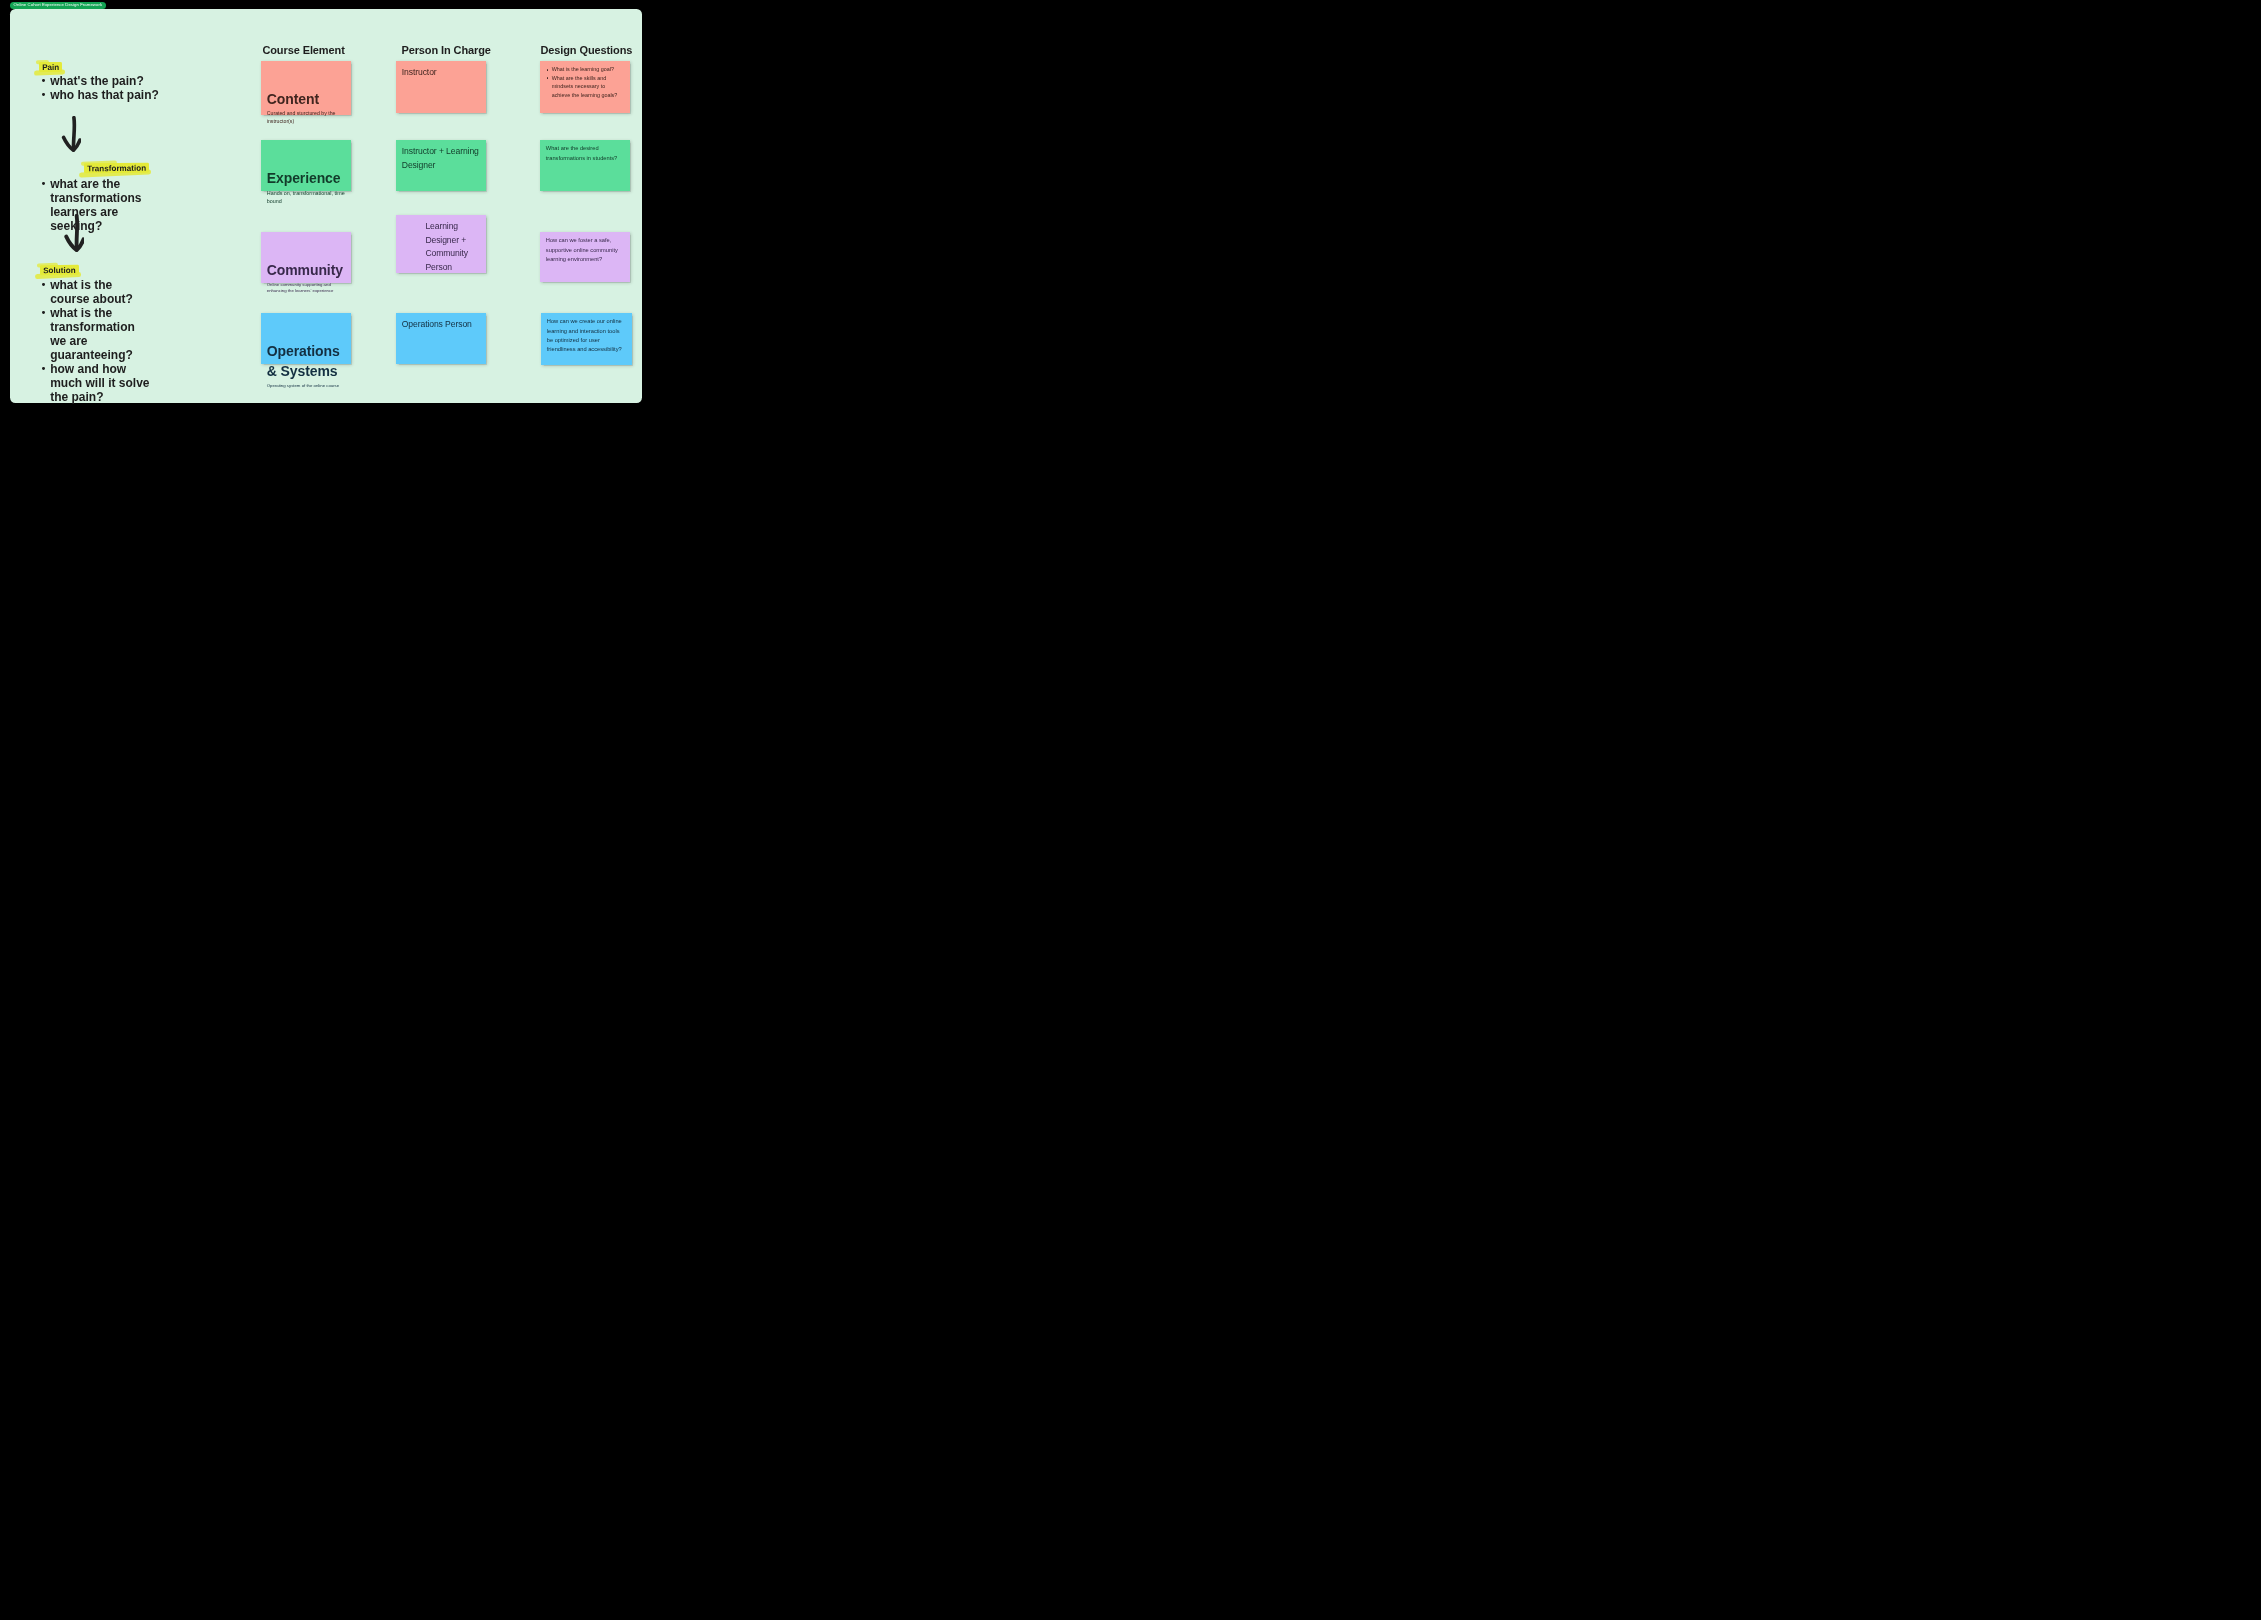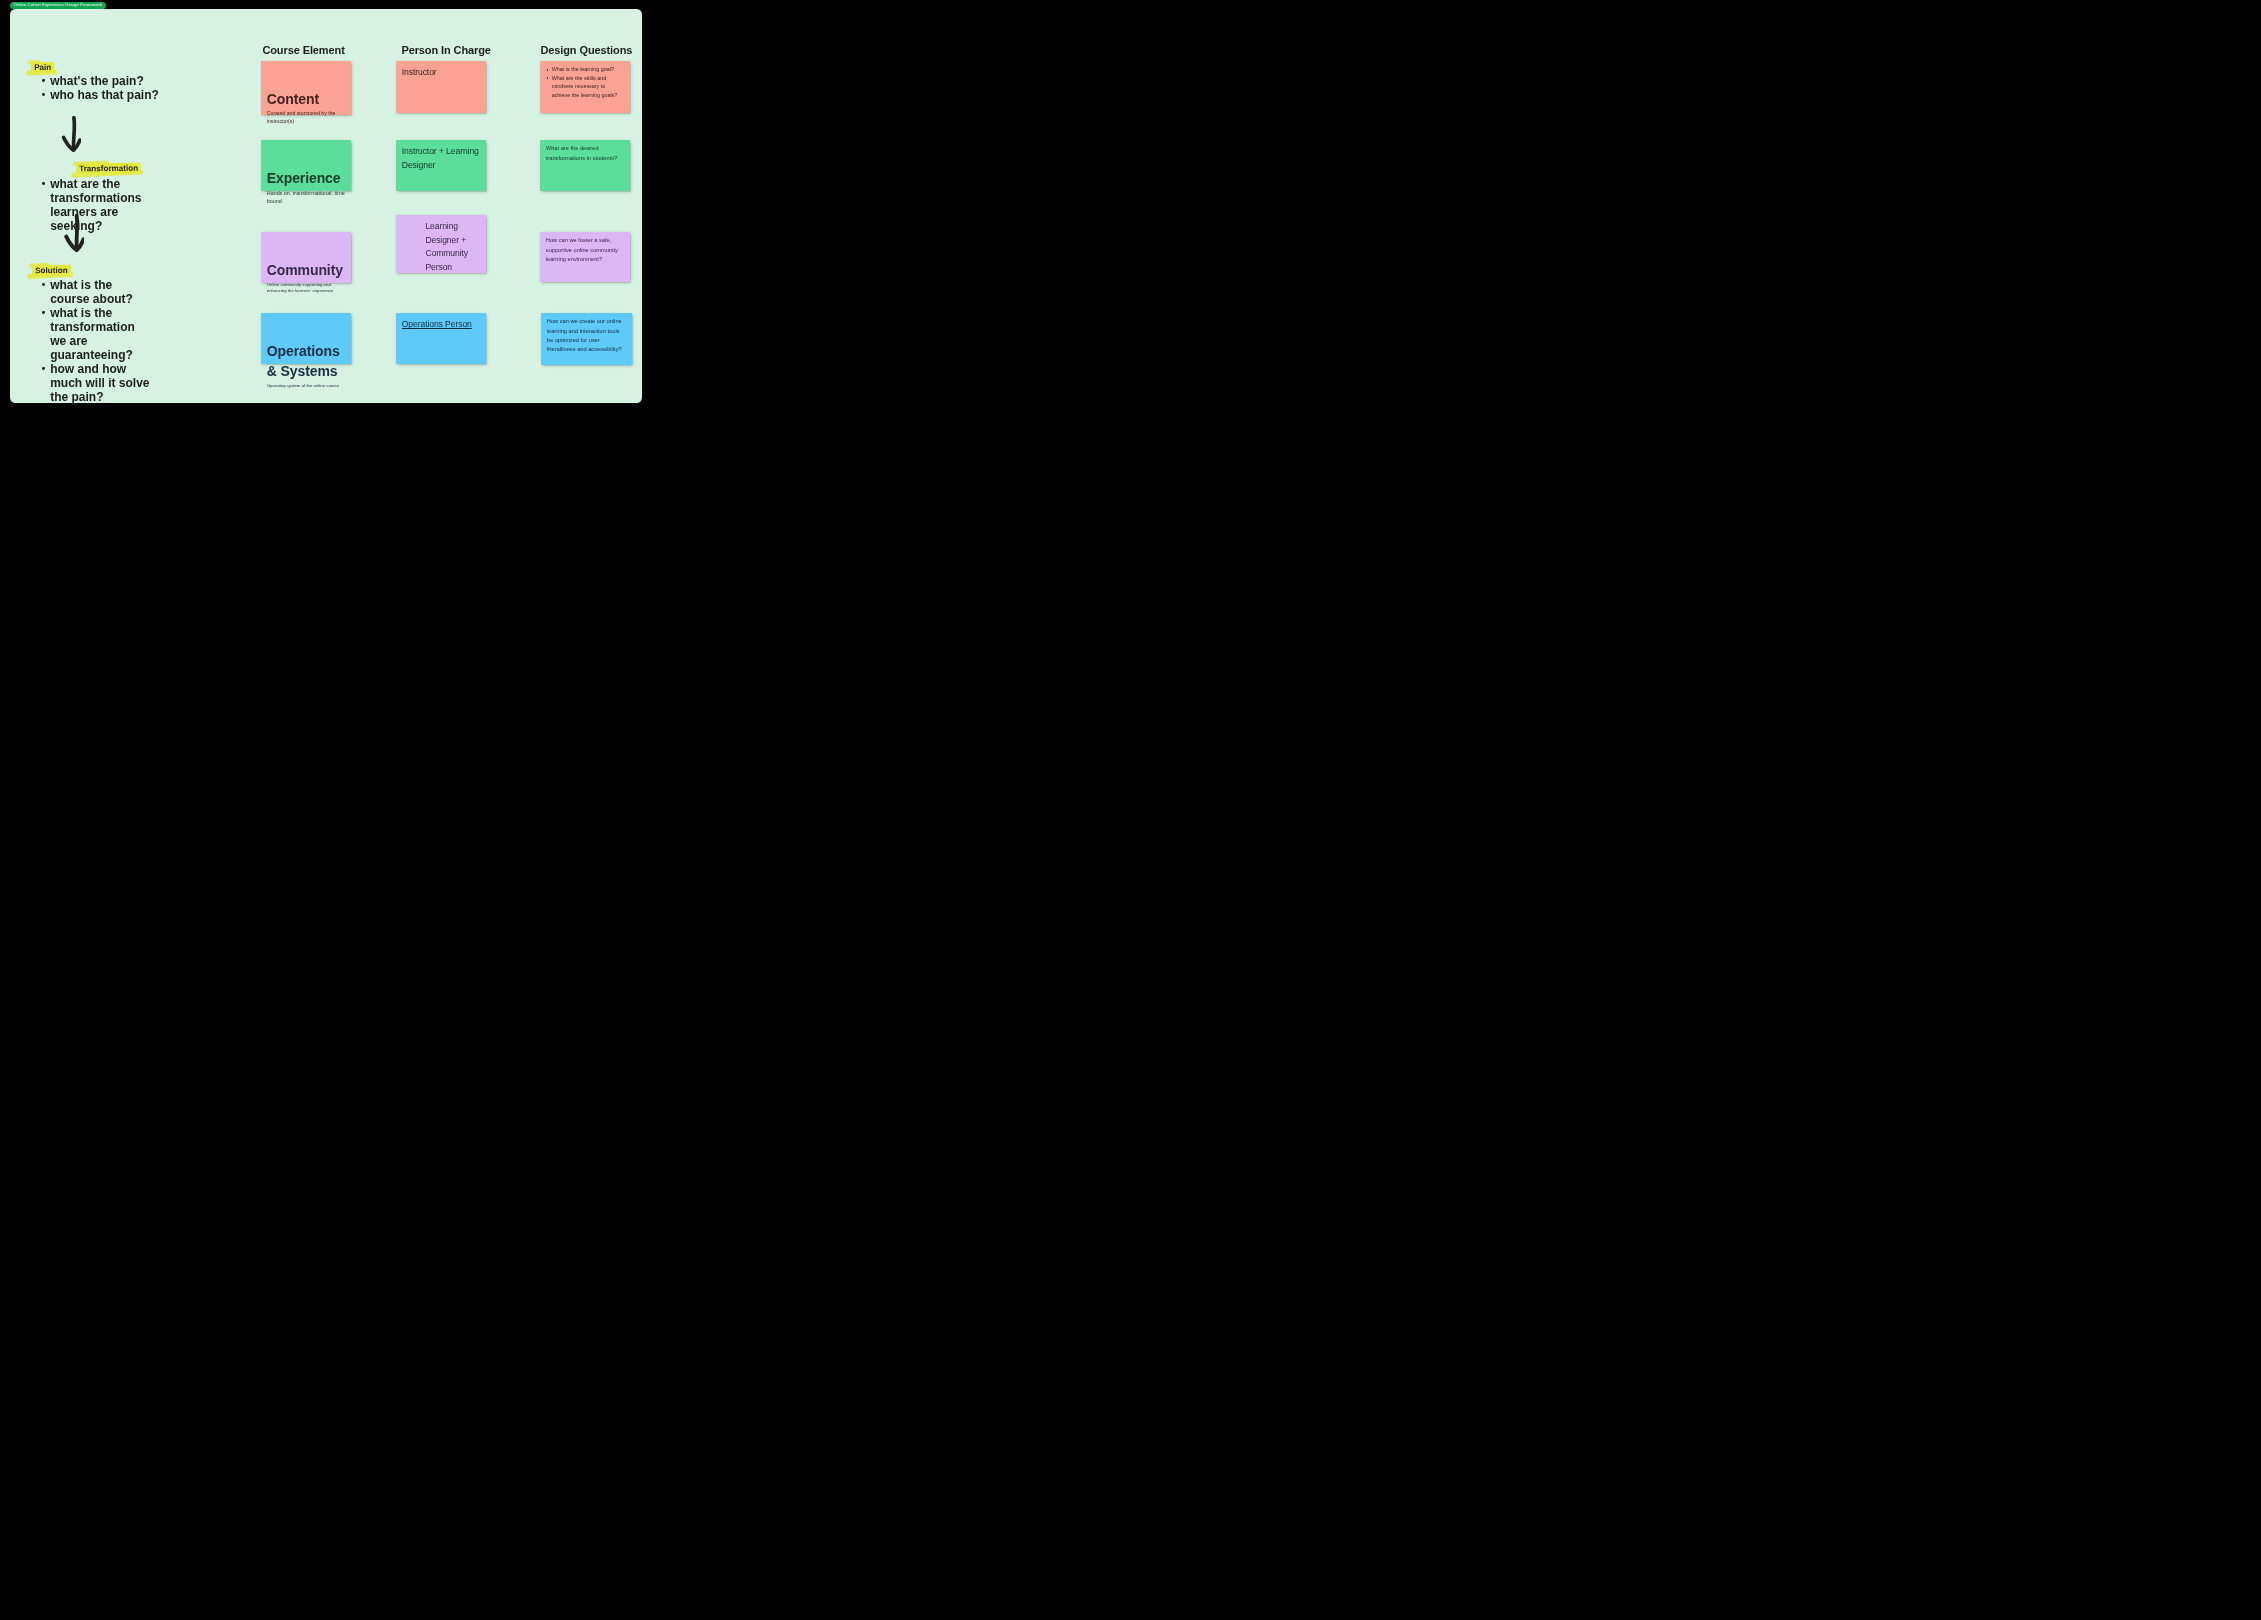--- a/index.html
+++ b/index.html
@@ -10,21 +10,21 @@
              padding:1.4px 3.6px 1.8px;border-radius:3.6px;white-space:nowrap;}
   .canvas{position:absolute;left:10.4px;top:9px;width:632px;height:394px;
           background:#D7F2E2;border-radius:5.4px;}
   .col-header{position:absolute;top:35px;font-size:11px;font-weight:700;letter-spacing:-0.1px;}
   .hl{position:relative;display:inline-block;isolation:isolate;background:#E4EA39;
       padding:0.5px 3.2px 0.9px;border-radius:1.4px;transform:rotate(-.6deg);}
   .hl::before{content:'';position:absolute;z-index:-1;left:-5.4px;right:-1.8px;bottom:-2.3px;height:4.5px;
       background:#E4EA39;opacity:.85;border-radius:2.3px;transform:rotate(-2deg);}
   .hl::after{content:'';position:absolute;z-index:-1;left:-2.7px;top:-1.8px;width:55%;height:4.1px;
       background:#E4EA39;opacity:.75;border-radius:2.3px;transform:rotate(-1.5deg);}
-  .sec-title{position:absolute;font-size:8.1px;font-weight:700;}
+  .sec-title{position:absolute;font-size:8.1px;font-weight:700;margin-left:8px;}
   .blist{position:absolute;margin:0;padding:0;list-style:none;font-size:12px;font-weight:700;line-height:14px;}
   .blist li{position:relative;padding-left:11.8px;}
   .blist li::before{content:'';position:absolute;left:3.6px;top:5.4px;width:2.9px;height:2.9px;
       border-radius:50%;background:#1E1E1E;}
   .arrow{position:absolute;}
   .sticky{position:absolute;width:90px;box-sizing:border-box;padding:3.6px 5.4px 3.6px 5.4px;
           box-shadow:0.9px 1.4px 3.2px rgba(0,0,0,.18),0.5px 0.5px 0.9px rgba(0,0,0,.10);}
   .sticky .t{font-size:14px;font-weight:700;line-height:1.47;letter-spacing:-0.1px;margin-top:24px;}
   .sticky .b{font-size:5.2px;line-height:1.52;margin-top:0.9px;}
   .sticky .b.small{font-size:4.3px;line-height:1.55;margin-top:1.4px;}
@@ -119,21 +119,21 @@
       <div class="person">Learning Designer + Community Person</div>
     </div>
     <div class="sticky purple" style="left:530px;top:223px;height:50px;">
       <div class="q">How can we foster a safe, supportive online community learning environment?</div>
     </div>
 
     <div class="sticky blue" style="left:251px;top:304px;height:51px;">
       <div class="t">Operations &amp; Systems</div>
       <div class="b small">Operating system of the online course</div>
     </div>
-    <div class="sticky blue" style="left:386px;top:304px;height:51px;text-decoration:underline;">
+    <div class="sticky blue" style="left:386px;top:304px;height:51px;">
       <div class="person">Operations Person</div>
     </div>
     <div class="sticky blue" style="left:531px;top:304px;height:52px;width:91px;">
       <div class="q">How can we create our online learning and interaction tools be optimized for user friendliness and accessibility?</div>
     </div>
 
   </div>
 </div>
 
 

